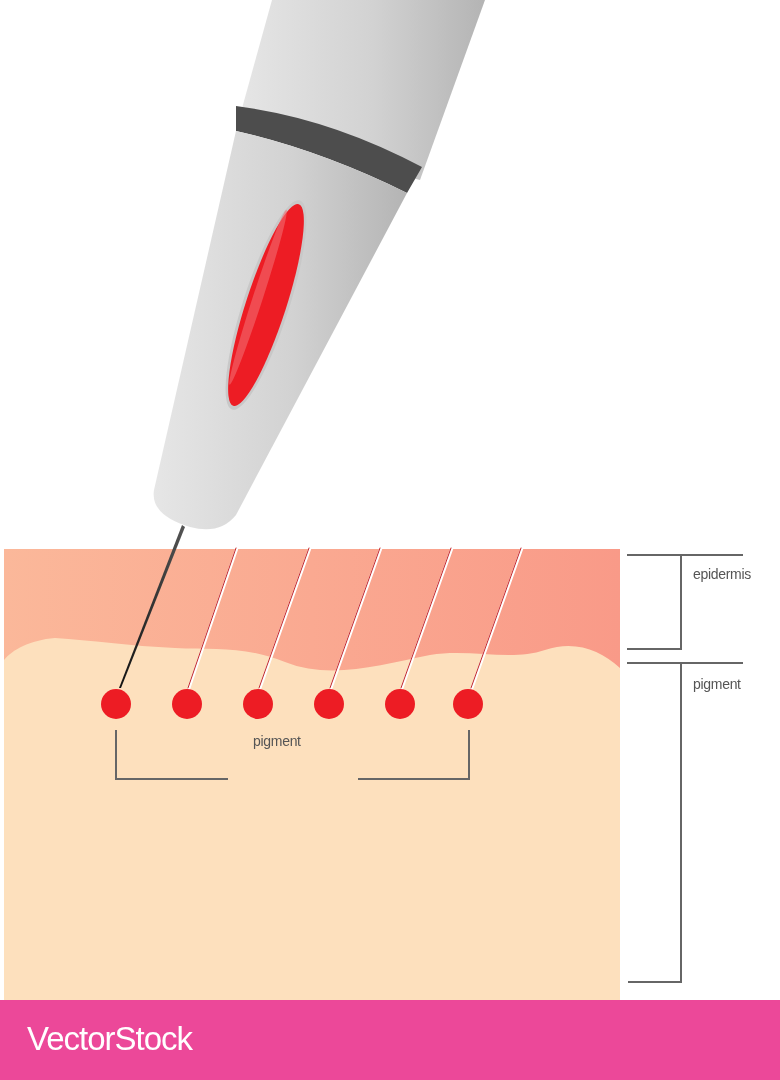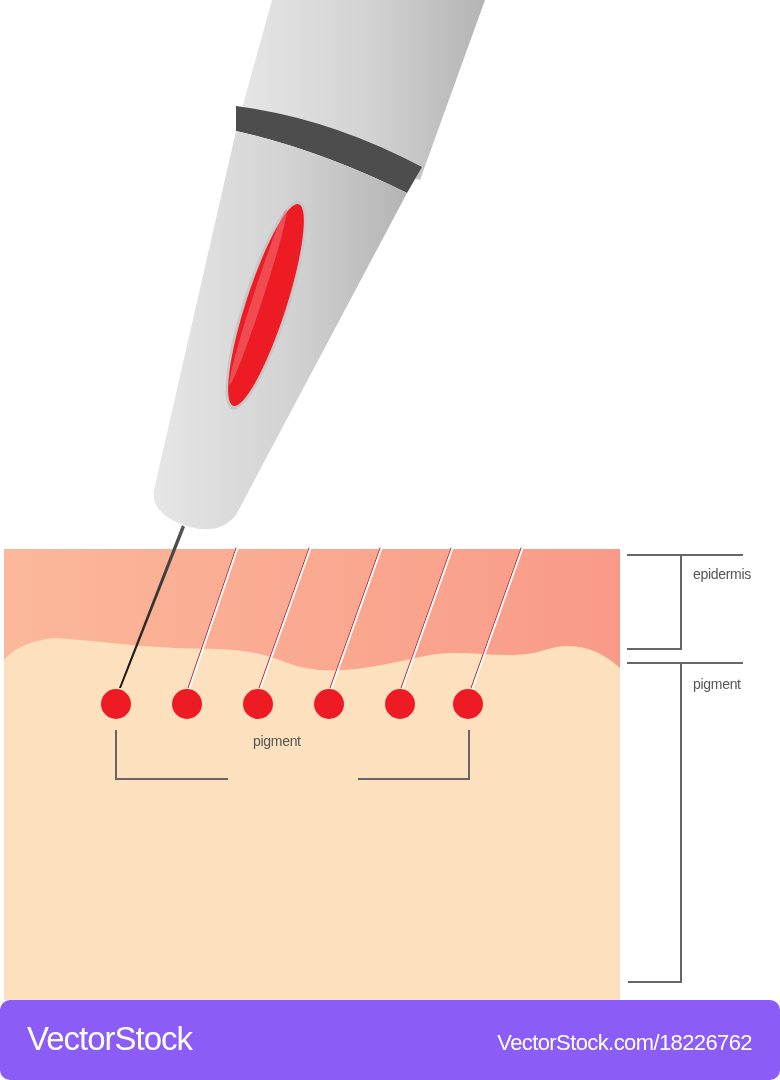--- a/index.html
+++ b/index.html
@@ -1,19 +1,19 @@
 <!DOCTYPE html>
 <html><head>
 <meta charset="utf-8">
 <style>
   html, body { margin: 0; padding: 0; background: #ffffff; }
   body { width: 780px; height: 1080px; position: relative; overflow: hidden; font-family: "Liberation Sans", sans-serif; }
   #illustration { position: absolute; left: 0; top: 0; width: 780px; height: 1000px; }
   .label { position: absolute; color: #555555; font-size: 14px; font-family: "Liberation Sans", sans-serif; letter-spacing: -0.3px; }
-  #footer { position: absolute; left: 0; top: 1000px; width: 780px; height: 80px; background: #8b5cf6; border-radius: 10px; }
+  #footer { position: absolute; left: 0; top: 1000px; width: 780px; height: 80px; background: #ec4899; }
   .brand { position: absolute; left: 27px; top: 20px; color: #ffffff; font-size: 33px; letter-spacing: -1px; font-family: "Liberation Sans", sans-serif; }
   .url { position: absolute; right: 28px; top: 30px; color: #ffffff; font-size: 22px; letter-spacing: -0.6px; font-family: "Liberation Sans", sans-serif; }
 </style>
 </head>
 <body>
 
 <svg id="illustration" viewBox="0 0 780 1000" xmlns="http://www.w3.org/2000/svg">
   <defs>
     <linearGradient id="epiGrad" x1="0" y1="0" x2="1" y2="0">
       <stop offset="0" stop-color="#fbb89a"></stop>
@@ -104,14 +104,13 @@
     </g>
   </g>
 </svg>
 
 <div class="label" style="left:693px; top:566px;">epidermis</div>
 <div class="label" style="left:693px; top:676px;">pigment</div>
 <div class="label" style="left:253px; top:733px;">pigment</div>
 
 <div id="footer">
   <div class="brand">VectorStock</div>
-  <div class="url">VectorStock.com/18226762</div>
 </div>
 
 </body></html>

